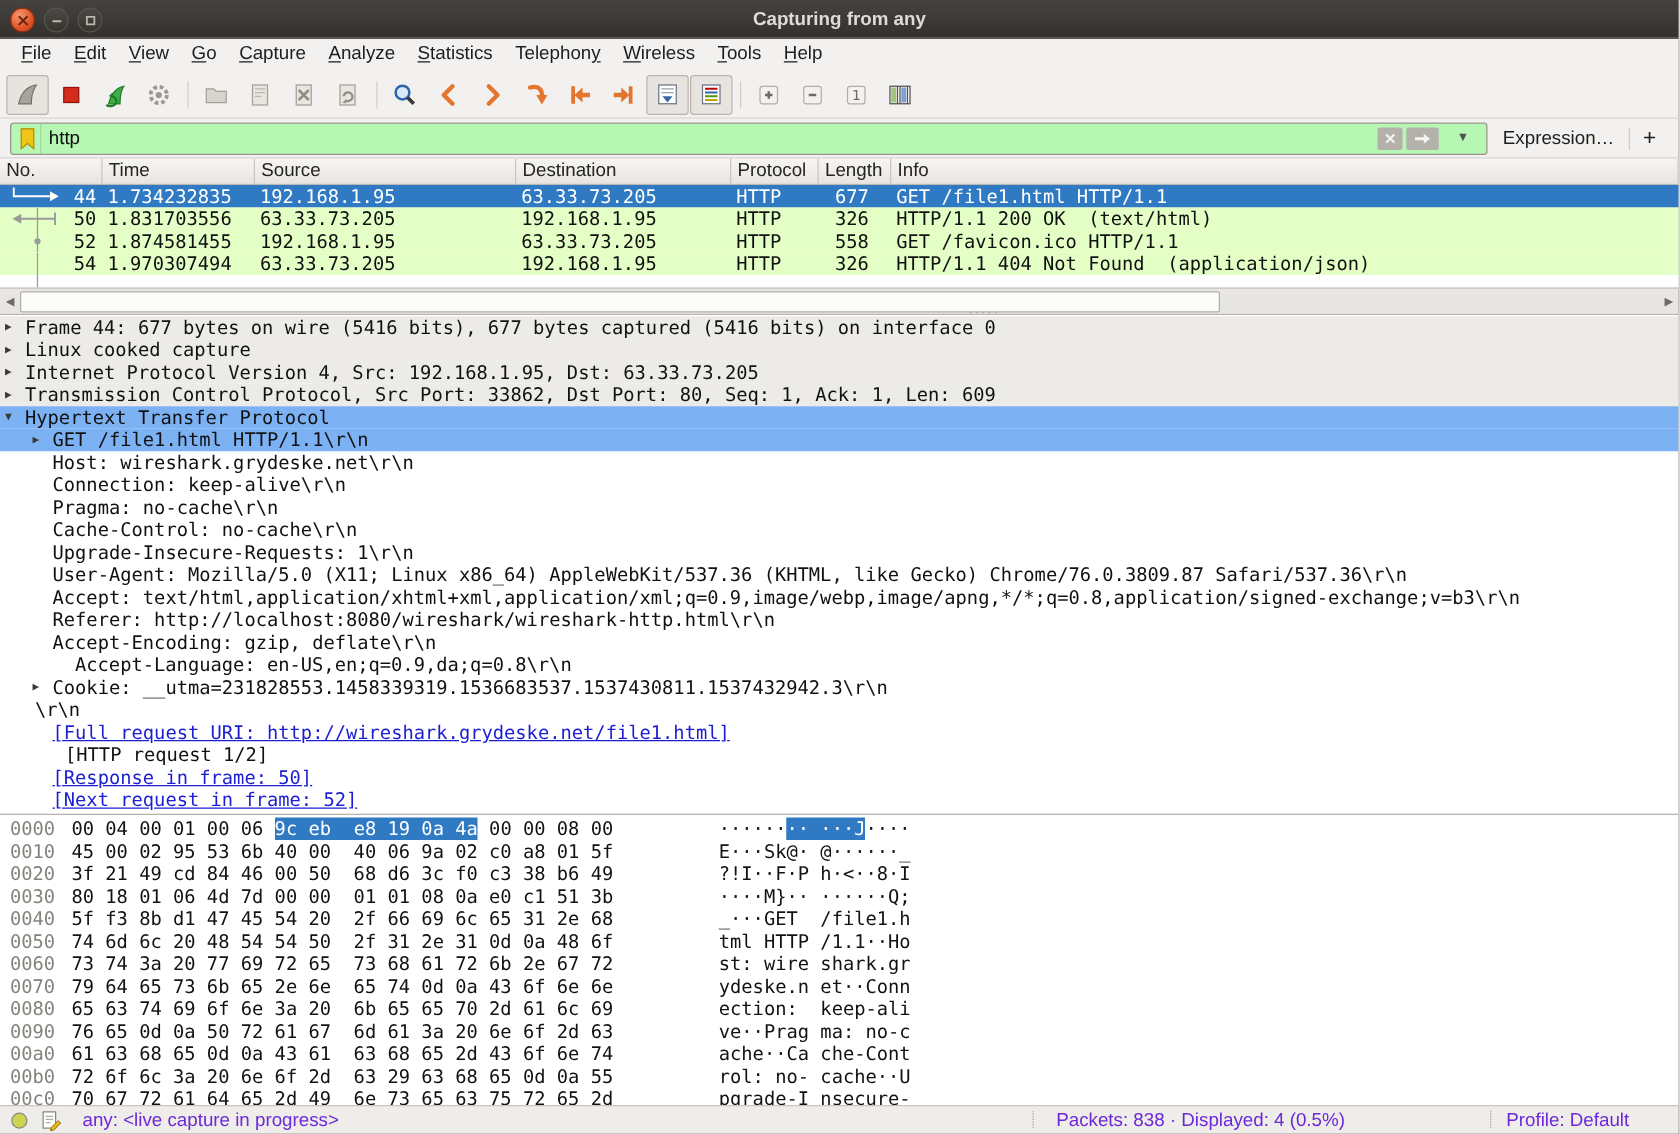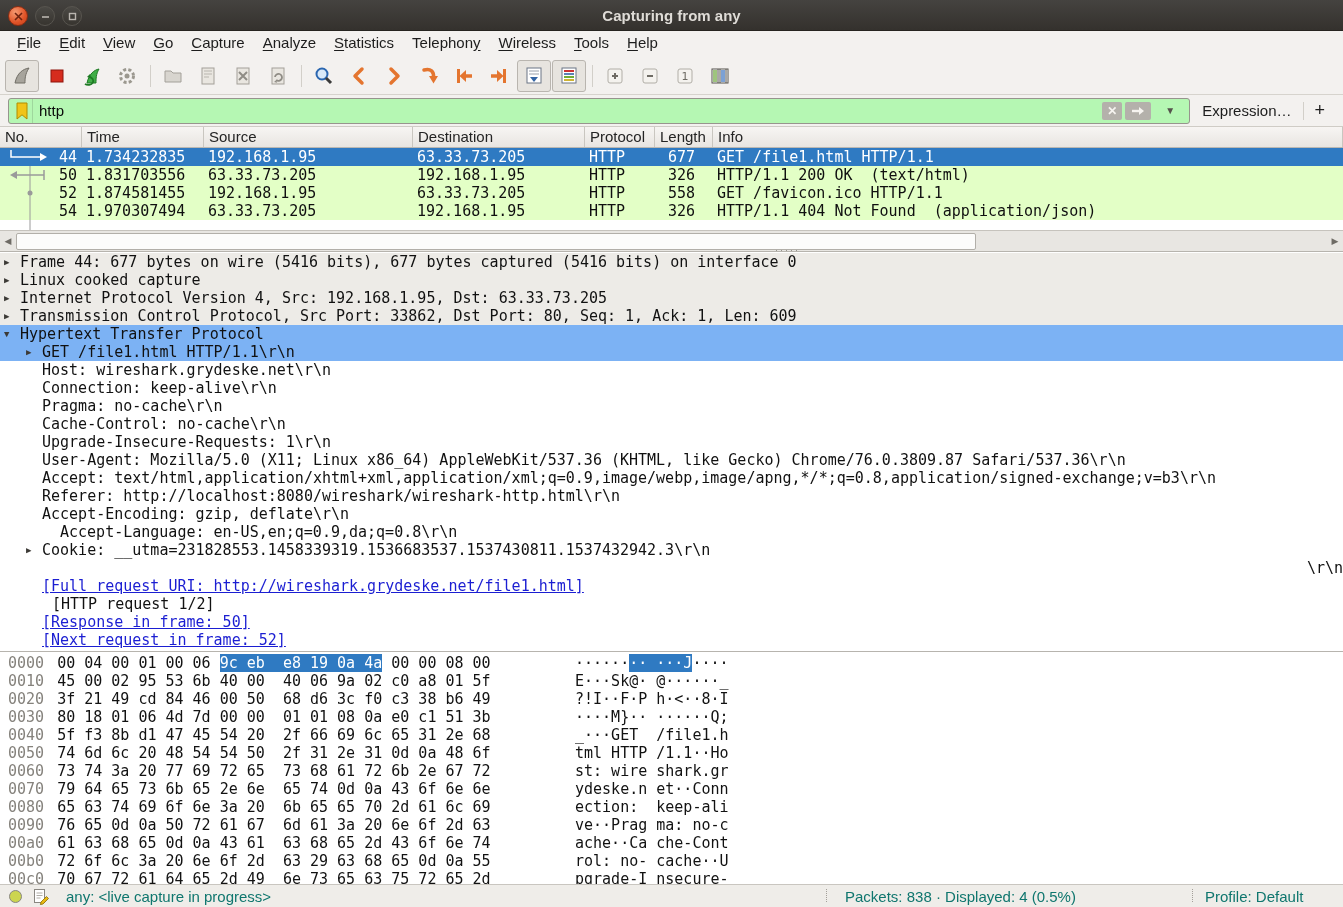--- a/index.html
+++ b/index.html
@@ -74,21 +74,21 @@
   
   .hexpane{flex:1;background:#fff;border-top:1px solid #b7b4ae;overflow:hidden;
            font-family:"DejaVu Sans Mono",monospace;font-size:15px;padding-top:2px;position:relative;}
   .hexrow{height:18px;line-height:18px;white-space:pre;position:relative;}
   .off{color:#85827c;padding-left:8px;}
   .hx{color:#121212;margin-left:13px;}
   .asc{position:absolute;left:575px;top:0;color:#121212;}
   .hl{background:#2f7ac2;color:#fff;}
   
   .statusbar{height:22px;flex:0 0 22px;background:#efede9;border-top:1px solid #c9c6c0;
-             display:flex;align-items:center;font-size:15px;color:#0f766e;position:relative;padding-left:8px;}
+             display:flex;align-items:center;font-size:15px;color:#6d28d9;position:relative;padding-left:8px;}
   .sb-icons{display:flex;align-items:center;gap:10px;margin-right:16px;}
   .sb-packets{position:absolute;left:845px;}
   .sb-profile{position:absolute;left:1205px;}
   .sb-sep{position:absolute;height:13px;border-left:1px dotted #a39f99;top:4px;}
   u{text-underline-offset:2px;}
 </style>
 </head>
 <body>
 
 <div class="window">
@@ -368,21 +368,21 @@
       <div class="drow " style="padding-left: 26px;"><span class="tri"></span><span class="dtext">Connection: keep-alive\r\n</span></div>
       <div class="drow " style="padding-left: 26px;"><span class="tri"></span><span class="dtext">Pragma: no-cache\r\n</span></div>
       <div class="drow " style="padding-left: 26px;"><span class="tri"></span><span class="dtext">Cache-Control: no-cache\r\n</span></div>
       <div class="drow " style="padding-left: 26px;"><span class="tri"></span><span class="dtext">Upgrade-Insecure-Requests: 1\r\n</span></div>
       <div class="drow " style="padding-left: 26px;"><span class="tri"></span><span class="dtext">User-Agent: Mozilla/5.0 (X11; Linux x86_64) AppleWebKit/537.36 (KHTML, like Gecko) Chrome/76.0.3809.87 Safari/537.36\r\n</span></div>
       <div class="drow " style="padding-left: 26px;"><span class="tri"></span><span class="dtext">Accept: text/html,application/xhtml+xml,application/xml;q=0.9,image/webp,image/apng,*/*;q=0.8,application/signed-exchange;v=b3\r\n</span></div>
       <div class="drow " style="padding-left: 26px;"><span class="tri"></span><span class="dtext">Referer: http://localhost:8080/wireshark/wireshark-http.html\r\n</span></div>
       <div class="drow " style="padding-left: 26px;"><span class="tri"></span><span class="dtext">Accept-Encoding: gzip, deflate\r\n</span></div>
       <div class="drow " style="padding-left: 44px;"><span class="tri"></span><span class="dtext">Accept-Language: en-US,en;q=0.9,da;q=0.8\r\n</span></div>
       <div class="drow " style="padding-left: 26px;"><span class="tri">▶</span><span class="dtext">Cookie: __utma=231828553.1458339319.1536683537.1537430811.1537432942.3\r\n</span></div>
-      <div class="drow " style="padding-left: 26px; justify-content: flex-end;"><span class="tri"></span><span class="dtext">\r\n</span></div>
+      <div class="drow " style="padding-left: 12px;"><span class="tri"></span><span class="dtext">\r\n</span></div>
       <div class="drow " style="padding-left: 26px;"><span class="tri"></span><span class="dtext link">[Full request URI: http://wireshark.grydeske.net/file1.html]</span></div>
       <div class="drow " style="padding-left: 36px;"><span class="tri"></span><span class="dtext">[HTTP request 1/2]</span></div>
       <div class="drow " style="padding-left: 26px;"><span class="tri"></span><span class="dtext link">[Response in frame: 50]</span></div>
       <div class="drow " style="padding-left: 26px;"><span class="tri"></span><span class="dtext link">[Next request in frame: 52]</span></div>
     </div>
 
   <div class="hexpane" id="hexpane">
       <div class="hexrow"><span class="off">0000</span><span class="hx">00 04 00 01 00 06 <span class="hl">9c eb  e8 19 0a 4a</span> 00 00 08 00</span><span class="asc">······<span class="hl">·· ···J</span>····</span></div>
       <div class="hexrow"><span class="off">0010</span><span class="hx">45 00 02 95 53 6b 40 00  40 06 9a 02 c0 a8 01 5f</span><span class="asc">E···Sk@· @······_</span></div>
       <div class="hexrow"><span class="off">0020</span><span class="hx">3f 21 49 cd 84 46 00 50  68 d6 3c f0 c3 38 b6 49</span><span class="asc">?!I··F·P h·&lt;··8·I</span></div>

